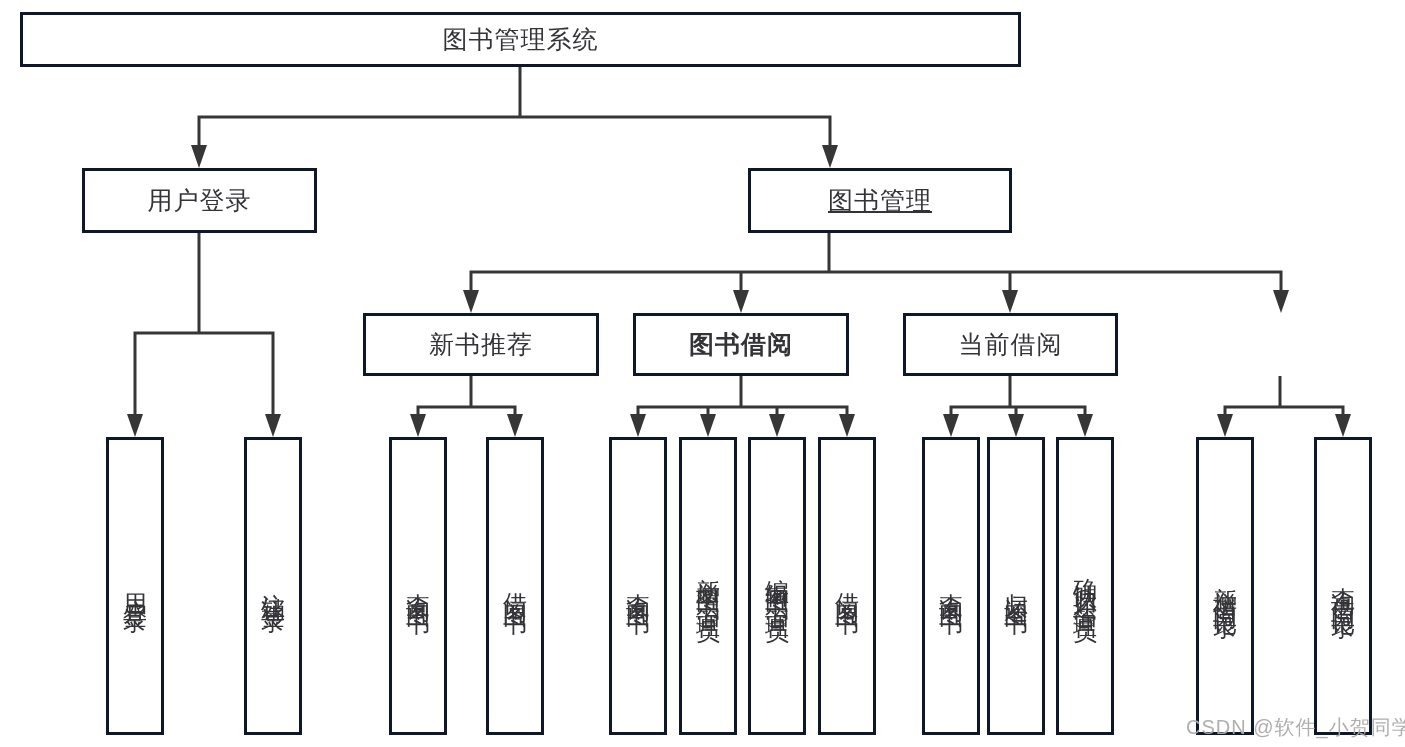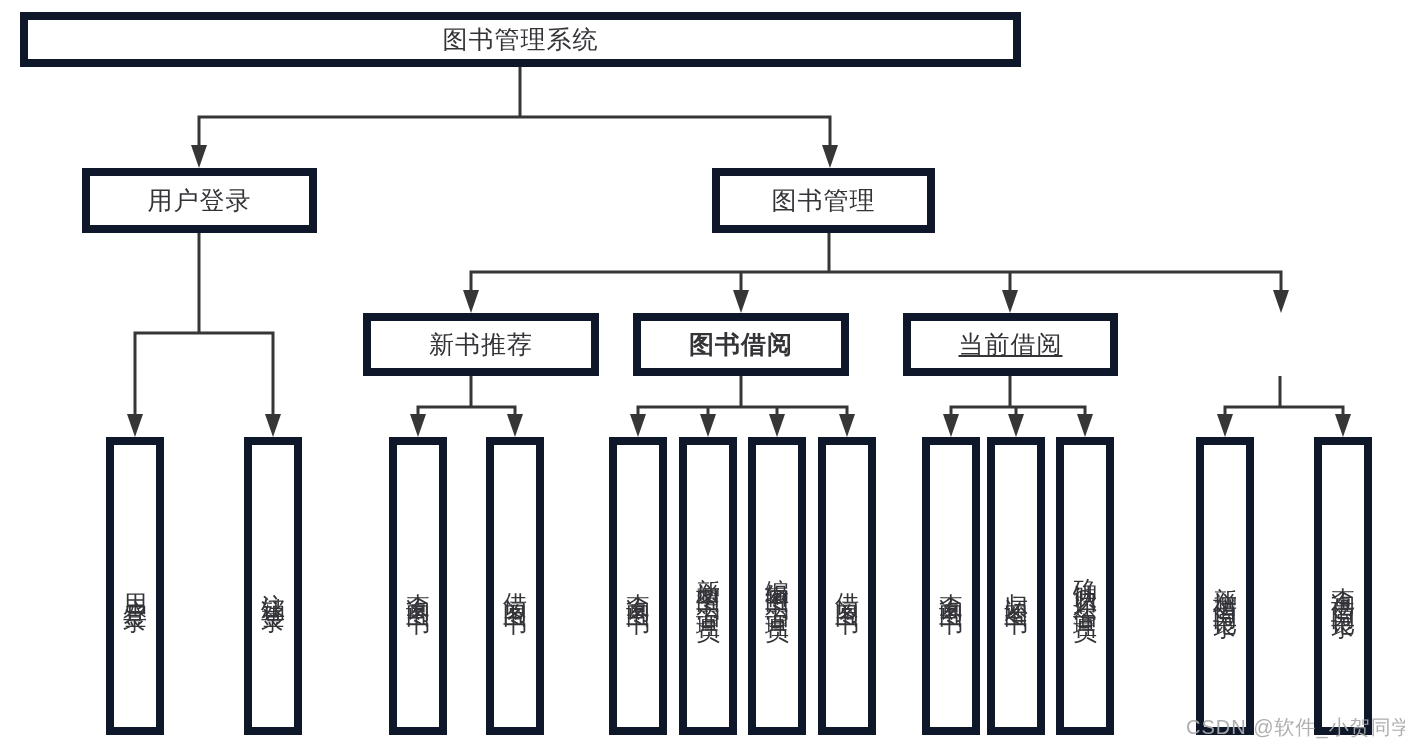--- a/index.html
+++ b/index.html
@@ -18,21 +18,21 @@
   .connectors {
     position: absolute;
     left: 0; top: 0;
     width: 1405px;
     height: 747px;
     pointer-events: none;
   }
   .node {
     position: absolute;
     box-sizing: border-box;
-    border: 8px solid #0f172a;
+    border: 3px solid #0f172a;
     background: #ffffff;
     display: flex;
     align-items: center;
     justify-content: center;
     color: #333338;
     font-size: 25px;
     letter-spacing: 1px;
     white-space: nowrap;
   }
   .node .vtext {
@@ -40,25 +40,25 @@
     text-orientation: mixed;
     font-size: 24px;
     letter-spacing: 6px;
     white-space: normal;
     line-height: 1;
   }
   
   .n-root   { left: 20px;   top: 12px;  width: 1001px; height: 55px; }
   
   .n-l2a    { left: 82px;   top: 168px; width: 235px;  height: 65px; }
-  .n-l2b    { left: 712px;  top: 168px; width: 223px;  height: 65px; }
+  .n-l2b    { left: 748px;  top: 168px; width: 264px;  height: 65px; text-decoration: underline; }
   
   .n-l3a    { left: 363px;  top: 313px; width: 236px;  height: 63px; }
   .n-l3b    { left: 633px;  top: 313px; width: 216px;  height: 63px; font-weight: bold; }
-  .n-l3c    { left: 903px;  top: 313px; width: 215px;  height: 63px; text-decoration: underline; }
+  .n-l3c    { left: 903px;  top: 313px; width: 215px;  height: 63px; }
   .n-l3d    { left: 1173px; top: 313px; width: 215px;  height: 63px; }
   
   .leaf     { top: 437px; width: 58px; height: 298px; }
   .n-ul1 { left: 106px; }  .n-ul2 { left: 244px; }
   .n-nb1 { left: 389px; }  .n-nb2 { left: 486px; }
   .n-bb1 { left: 609px; }  .n-bb2 { left: 679px; }  .n-bb3 { left: 748px; }  .n-bb4 { left: 818px; }
   .n-cb1 { left: 922px; }  .n-cb2 { left: 987px; }  .n-cb3 { left: 1056px; }
   .n-br1 { left: 1196px; } .n-br2 { left: 1314px; }
   .watermark {
     position: absolute;

